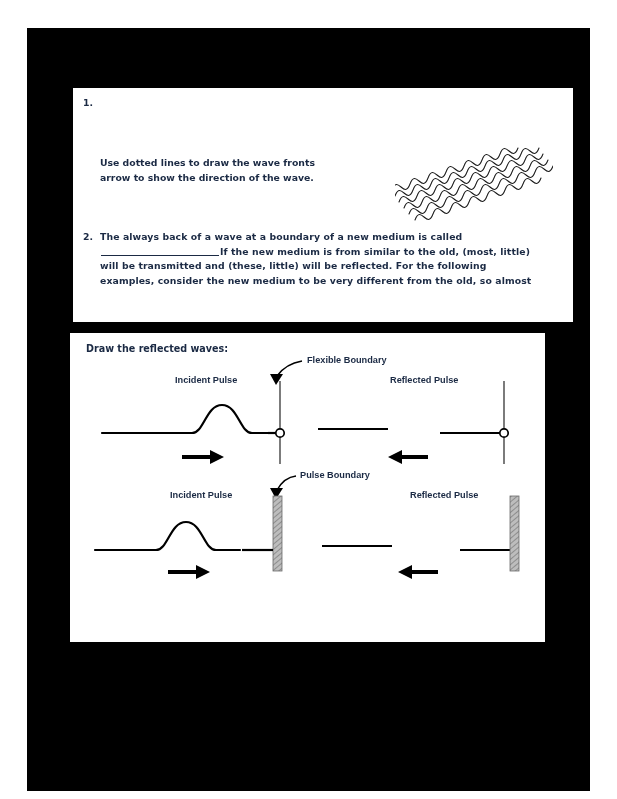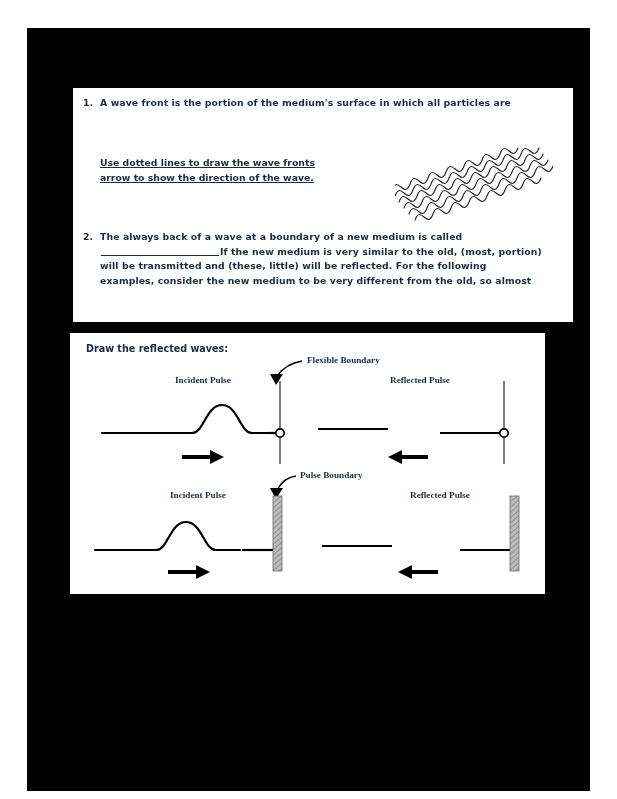--- a/index.html
+++ b/index.html
@@ -24,21 +24,21 @@
     position:absolute;
     background:#ffffff;
     box-sizing:border-box;
   }
   #panel-questions{
     left:73px;top:88px;
     width:500px;height:234px;
   }
   #panel-diagram{
     left:70px;top:333px;
-    width:475px;height:261px;
+    width:475px;height:309px;
   }
 
   
   .qlist{
     position:absolute;
     left:10px;top:8px;right:8px;
   }
   .qitem{
     position:relative;
     display:flex;
@@ -88,21 +88,20 @@
 
   .instruction-block{
     position:absolute;
     left:27px;top:68px;
     width:240px;
     color:#1b2a44;
     font-weight:bold;
     font-size:9.3px;
     line-height:14.6px;
     font-family:"DejaVu Sans", sans-serif;
-    text-decoration:underline;
   }
   .q2-block{
     position:absolute;
     left:10px;top:142px;right:8px;
   }
 
   
   #wave-doodle{
     position:absolute;
     left:322px;top:48px;
@@ -117,21 +116,21 @@
     font-weight:bold;
     font-size:9.6px;
     font-family:"DejaVu Sans", sans-serif;
   }
   .lbl{
     position:absolute;
     color:#1b2a44;
     font-weight:bold;
     font-size:9.2px;
     white-space:nowrap;
-    font-family:Liberation Serif, serif;
+    font-family:Liberation Sans, sans-serif;
     text-align:right;
   }
   #lbl-flexible-boundary{ left:237px; top:22px; }
   #lbl-fixed-boundary{   left:230px; top:137px; }
   #lbl-incident-1{ left:105px; top:42px; }
   #lbl-reflected-1{ left:320px; top:42px; }
   #lbl-incident-2{ left:100px; top:157px; }
   #lbl-reflected-2{ left:340px; top:157px; }
 
   #diagram-svg{
@@ -146,21 +145,20 @@
 <div id="root">
 
   <div class="black-page"></div>
 
   <div class="panel" id="panel-questions">
 
     <div class="qlist">
       <div class="qitem">
         <div class="qnum">1.</div>
         <div class="qbody">
-          <span>A wave front is the portion of the medium's surface in which all particles are</span>
         </div>
       </div>
     </div>
 
     <div class="instruction-block">
       <div>Use dotted lines to draw the wave fronts</div>
       <div>arrow to show the direction of the wave.</div>
     </div>
 
     <svg id="wave-doodle" viewBox="0 0 158 85">
@@ -173,21 +171,21 @@
         <path d="M20,84 C26,68 32,94 38,78 C44,62 50,88 56,72 C62,56 68,82 74,66 C80,50 86,76 92,60 C98,44 104,70 110,54 C116,38 122,64 128,48 C134,32 140,58 146,42"></path>
       </g>
     </svg>
 
     <div class="q2-block">
       <div class="qitem">
         <div class="qnum">2.</div>
         <div class="qbody">
           <span>The always back of a wave at a boundary of a new medium is called</span>
           <span class="indent-line">
-            <span class="blank-long"></span><span>If the new medium is very similar to the old, (most, portion)</span>
+            <span class="blank-long"></span><span>If the new medium is from similar to the old, (most, little)</span>
           </span>
           <span class="indent-line">will be transmitted and (these, little) will be reflected.  For the following</span>
           <span class="indent-line">examples, consider the new medium to be very different from the old, so almost</span>
         </div>
       </div>
     </div>
 
   </div>
 
   <div class="panel" id="panel-diagram">

